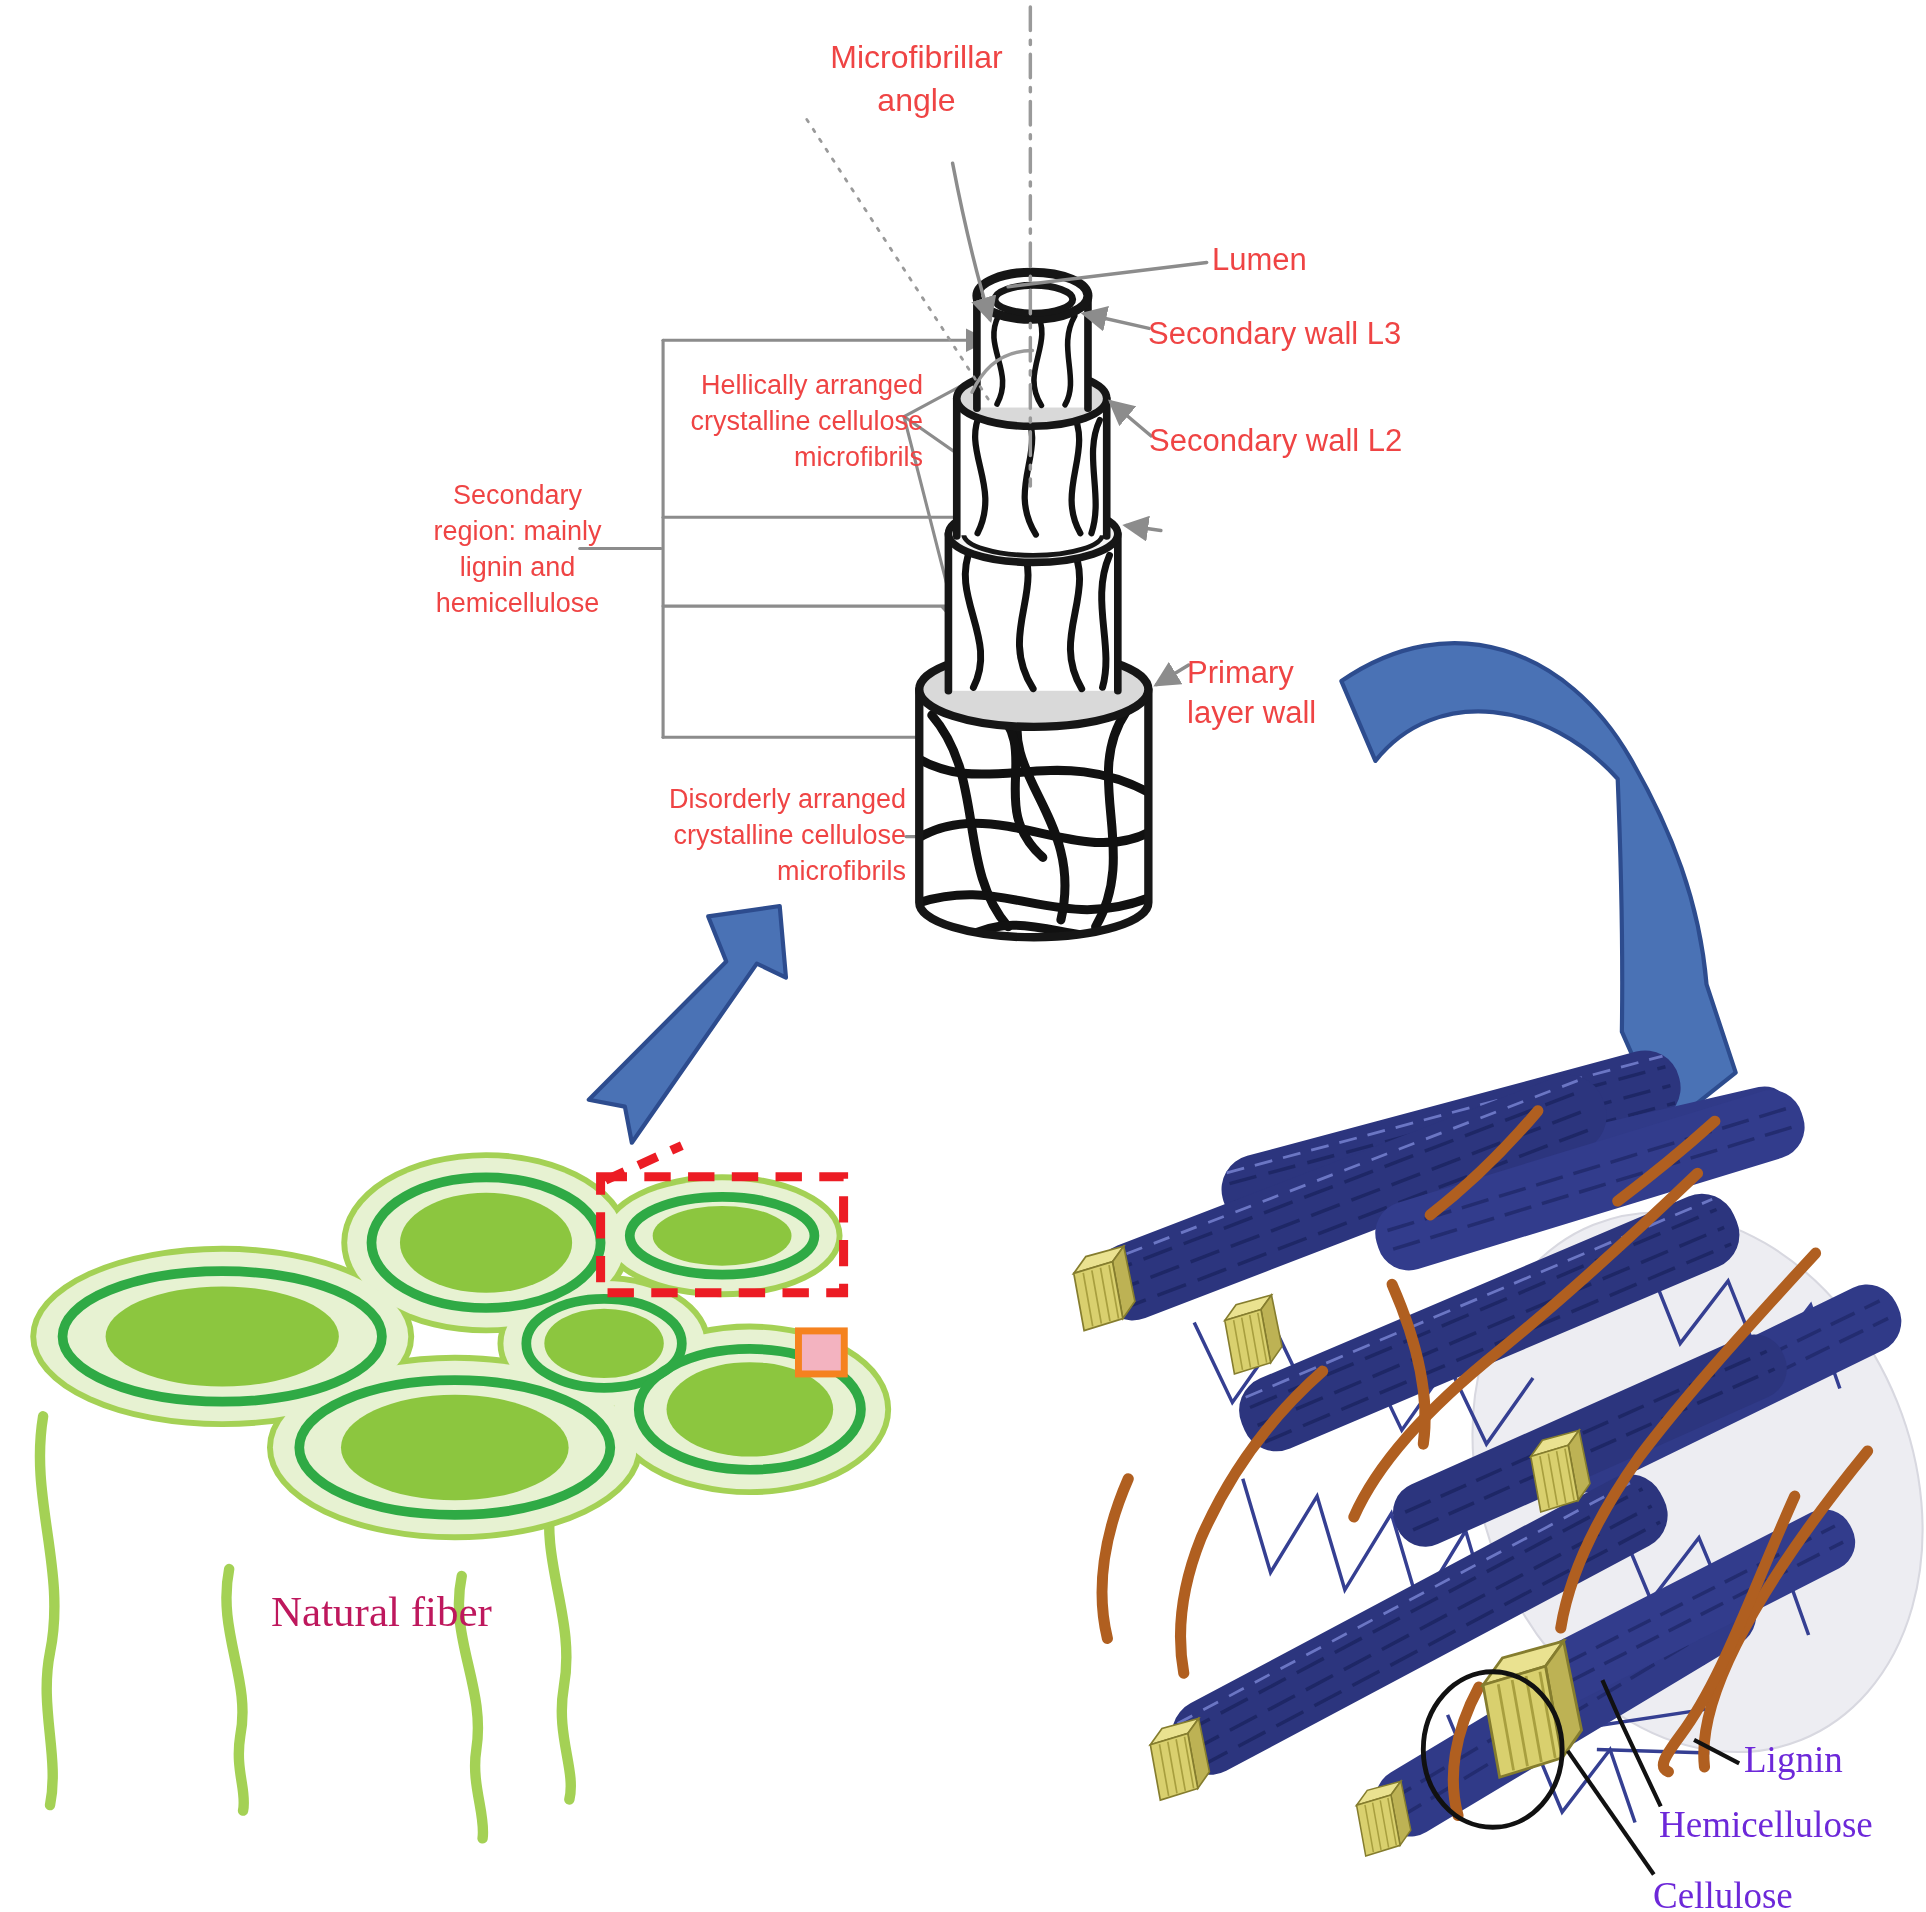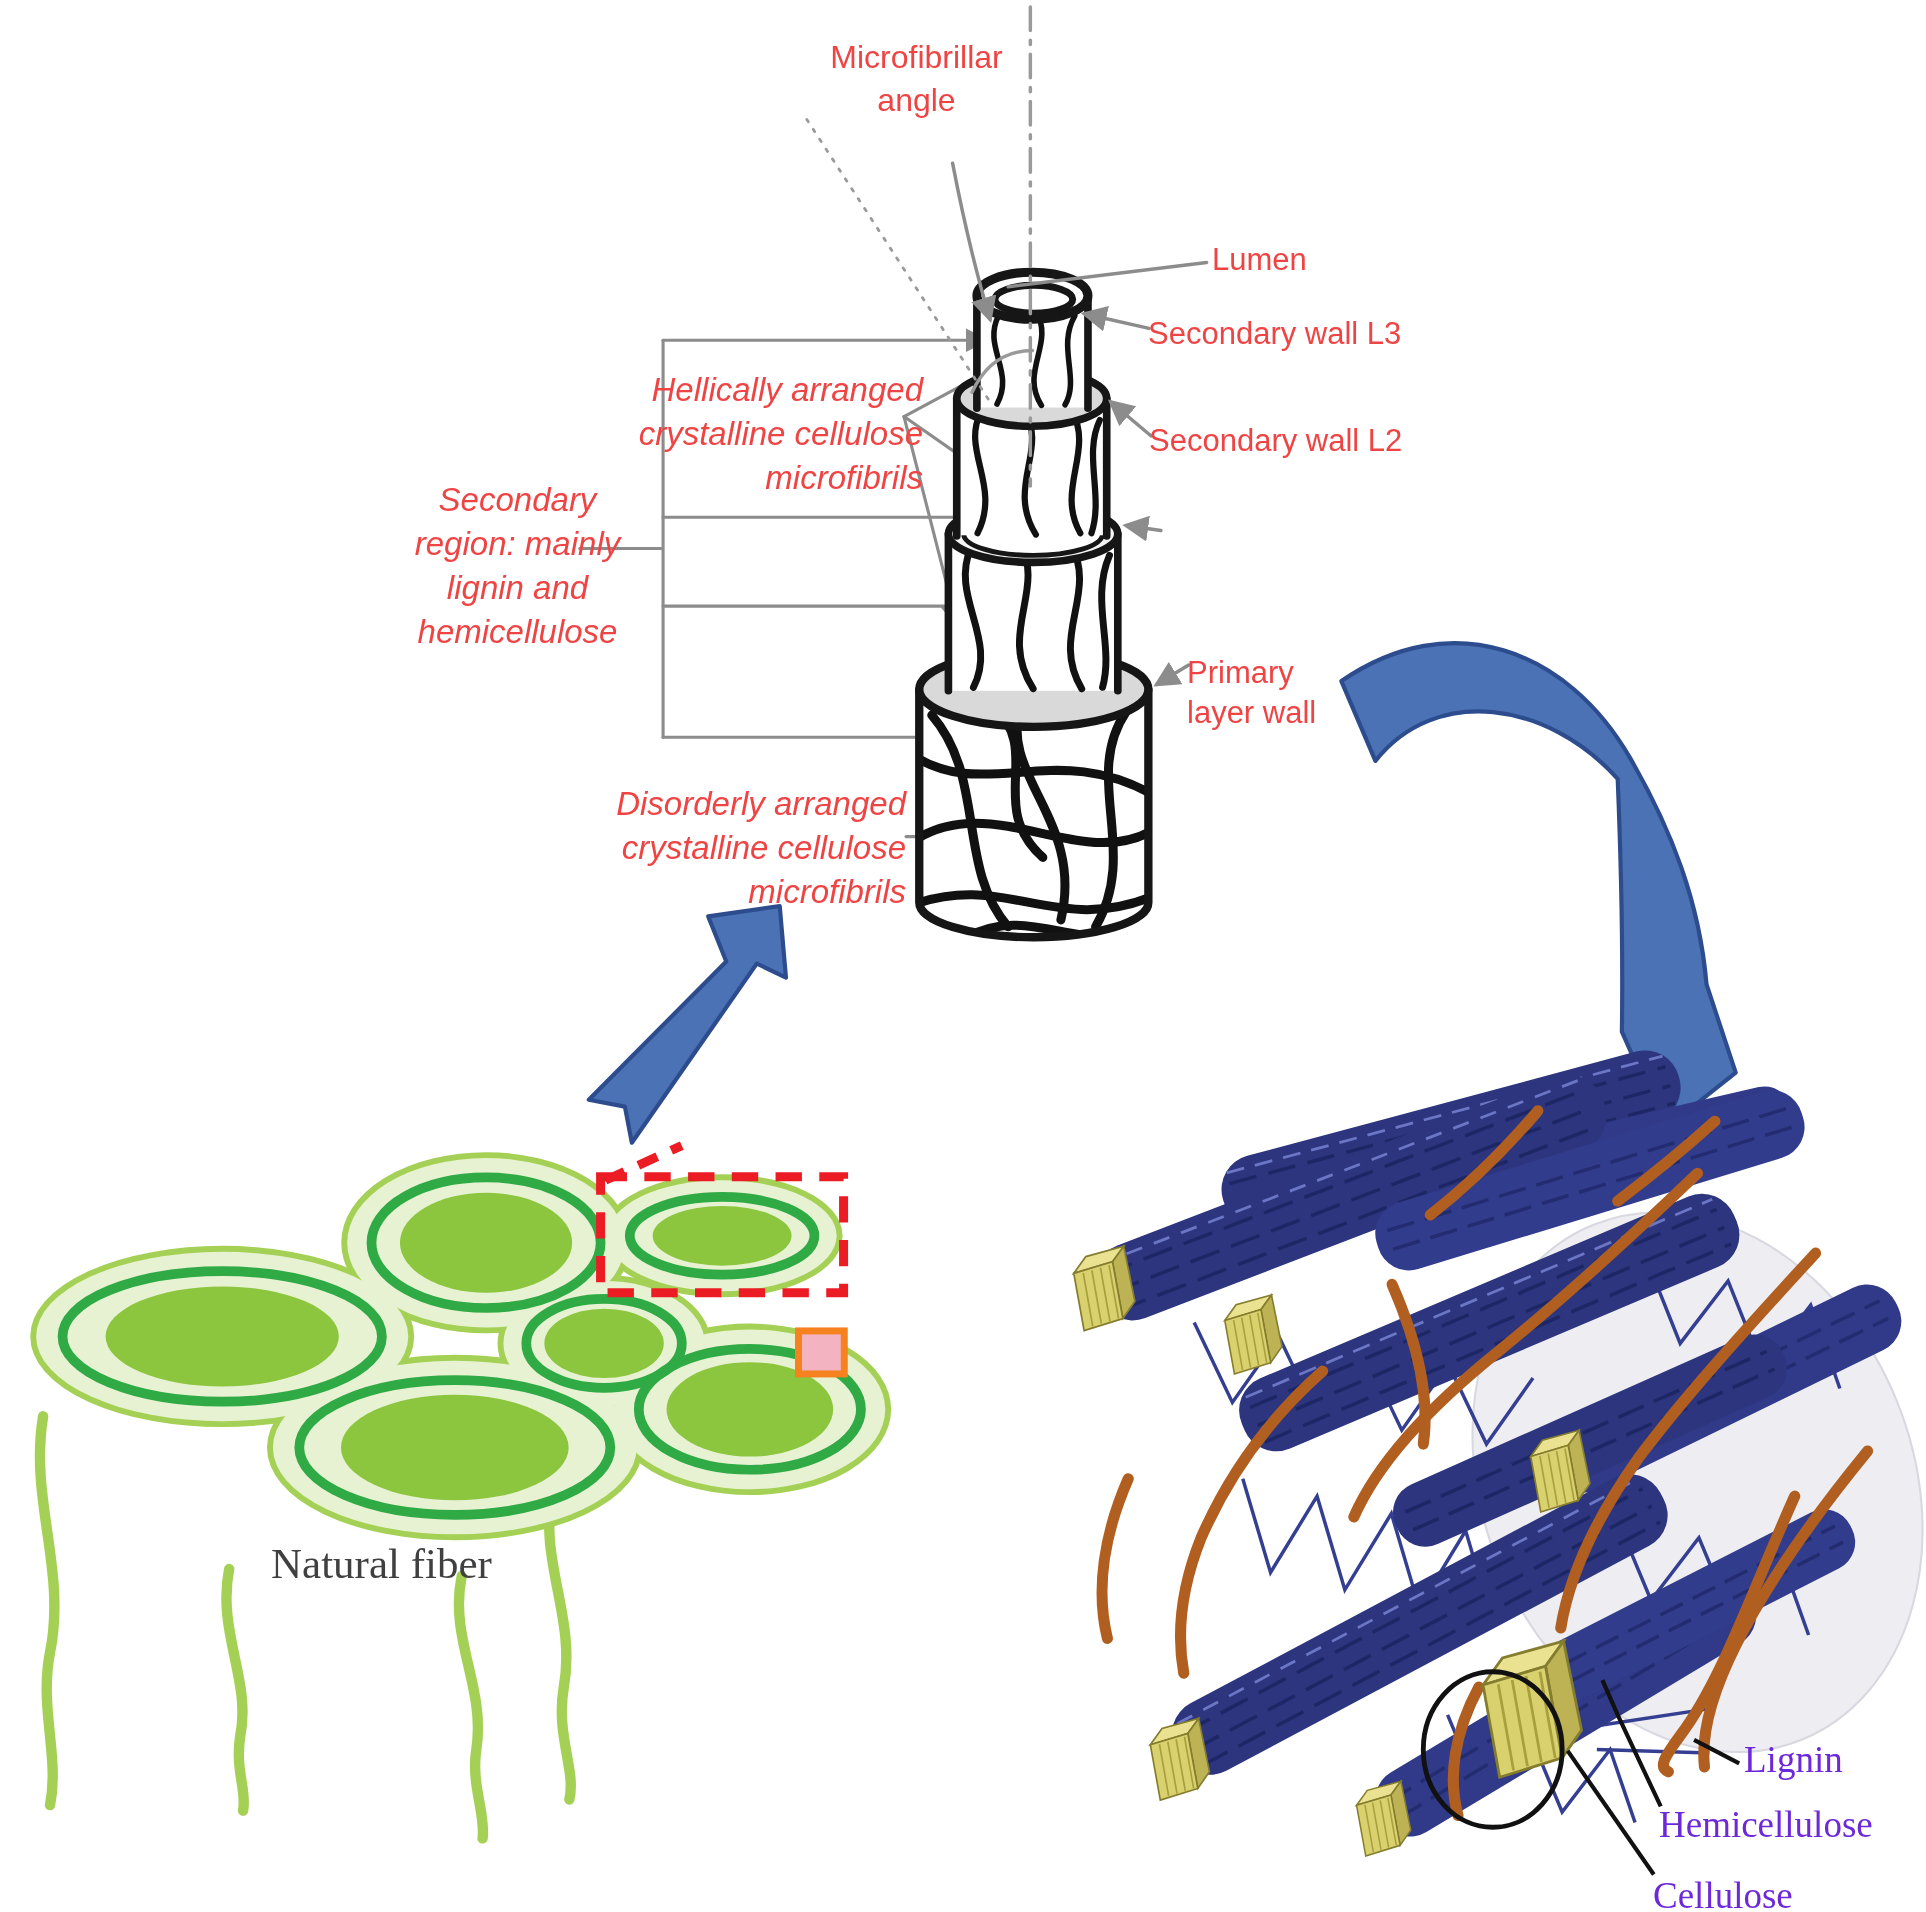--- a/index.html
+++ b/index.html
@@ -2,23 +2,23 @@
 <html style="font-size:11px"><head>
 <meta charset="utf-8">
 <style>
   html,body{margin:0;padding:0;background:#ffffff;}
   #stage{position:relative;width:1926px;height:1912px;background:#ffffff;overflow:hidden;
          font-family:"Liberation Sans",sans-serif;}
   #art{position:absolute;left:0;top:0;width:1926px;height:1912px;}
   .lbl{position:absolute;white-space:pre-line;color:#ef4444;line-height:1.3;}
   .sans44{font-size:31px;}
   .sans46{font-size:32px;line-height:1.35;}
-  .sans42{font-size:33px;line-height:1.33;font-style:italic;}
+  .sans42{font-size:27px;line-height:1.33;}
   .serif54{font-family:"Liberation Serif",serif;font-size:37px;color:#6d28d9;}
-  .serif62{font-family:"Liberation Serif",serif;font-size:43px;color:#404040;}
+  .serif62{font-family:"Liberation Serif",serif;font-size:43px;color:#be185d;margin-top:48px;}
   .ctr{text-align:center;}
   .rgt{text-align:right;}
 </style>
 </head>
 <body>
 
 <div id="stage">
 
 <svg id="art" viewBox="0 0 2774 2754">
   <defs>

